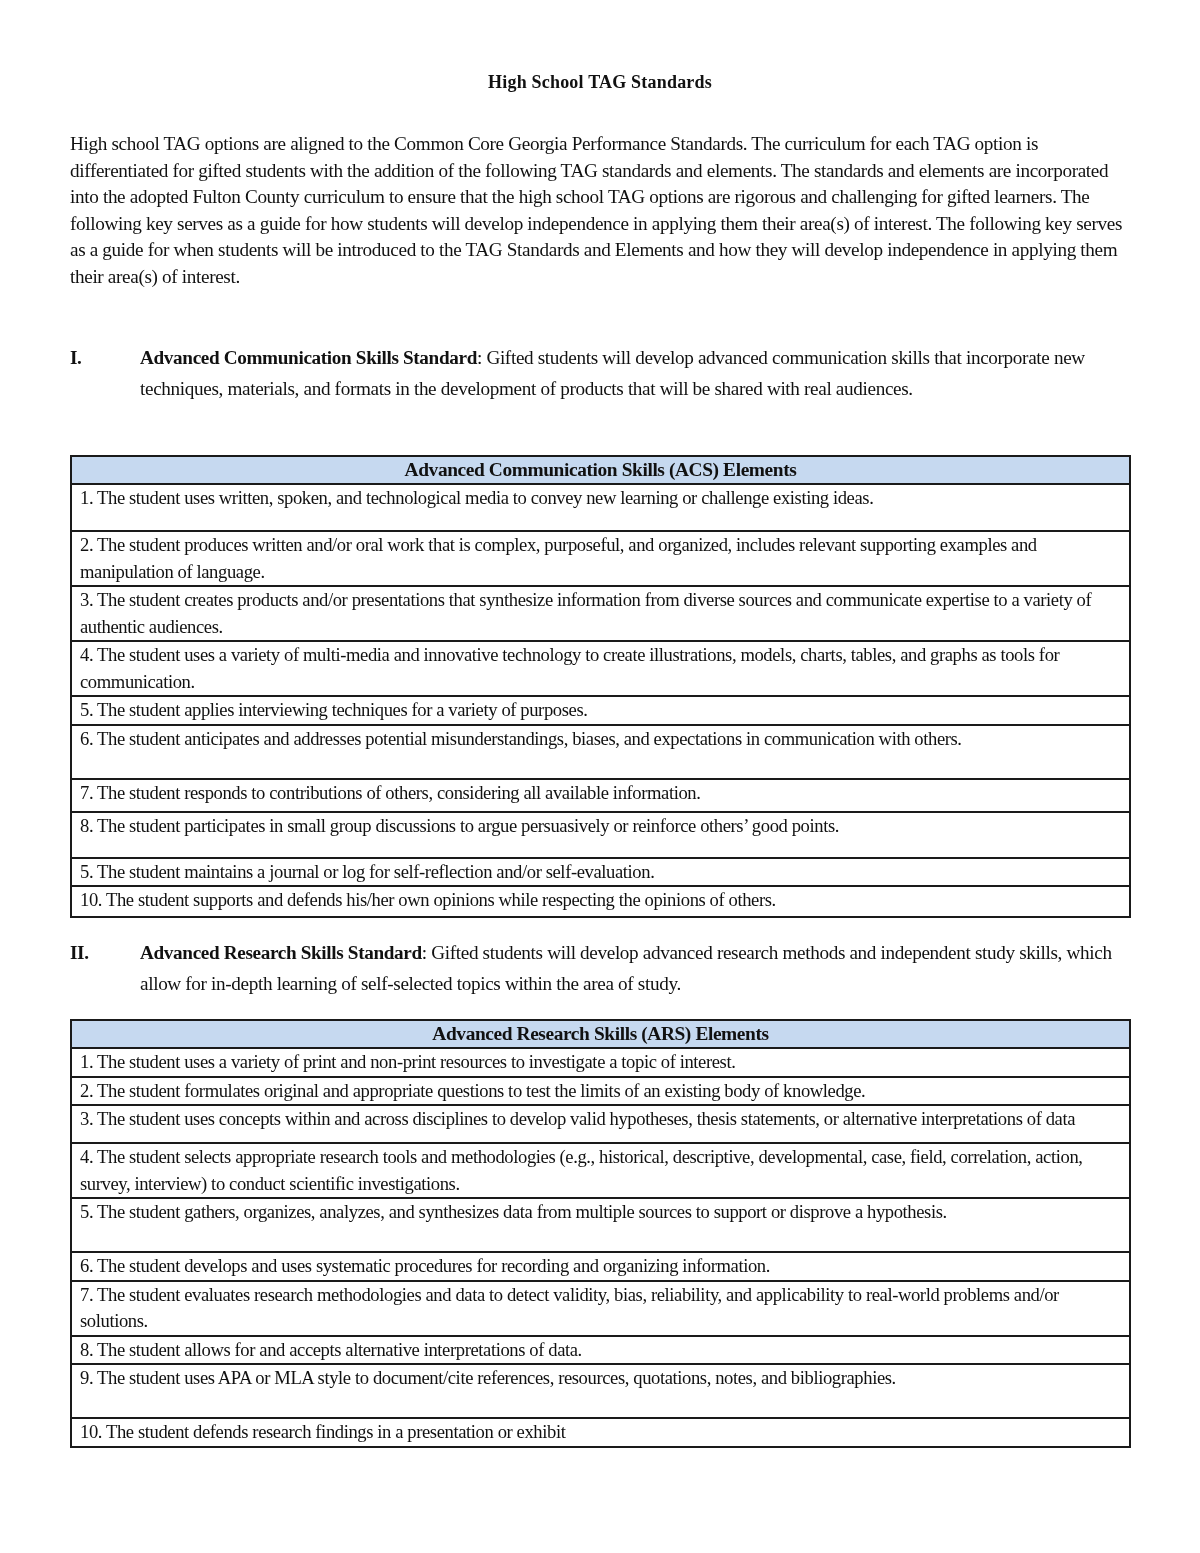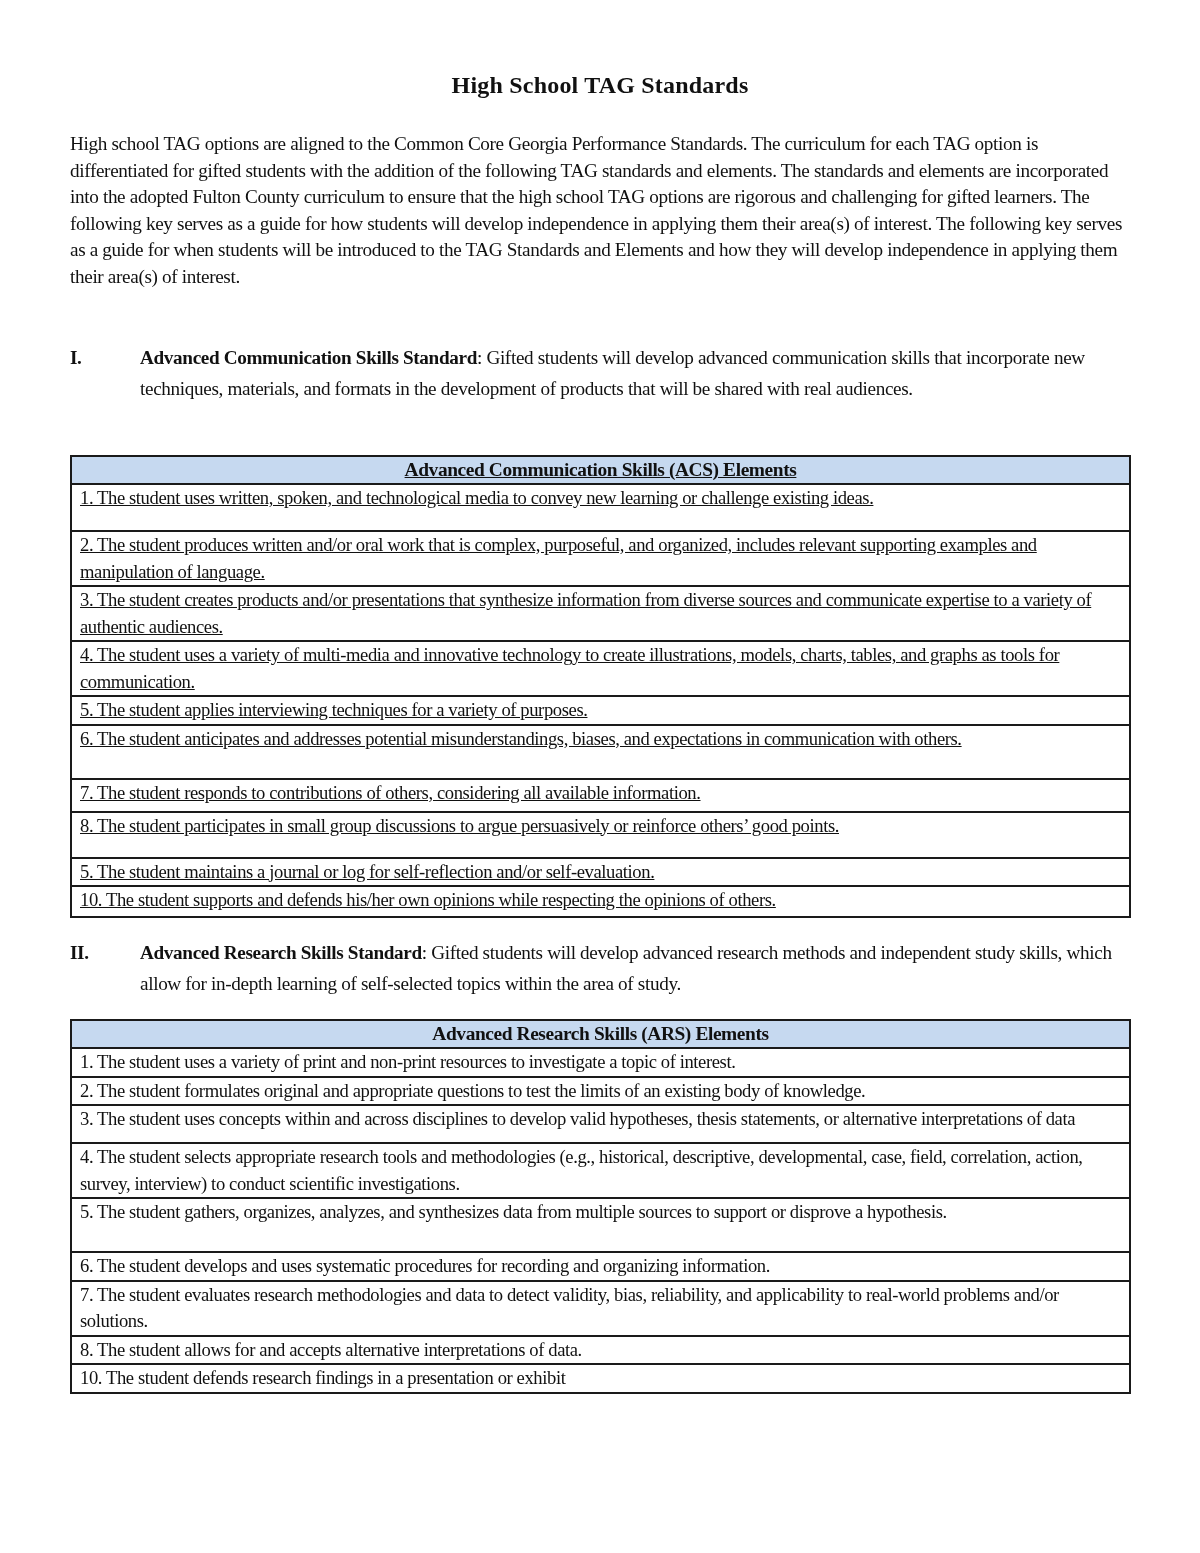--- a/index.html
+++ b/index.html
@@ -3,21 +3,21 @@
 <meta charset="utf-8">
 <style>
   html, body { margin: 0; padding: 0; background: #ffffff; }
   body {
     width: 1200px; height: 1553px; position: relative; overflow: hidden;
     font-family: "Liberation Serif", "DejaVu Serif", serif;
     color: #111;
   }
   .title {
     position: absolute; top: 72px; left: 0; width: 1200px;
-    text-align: center; font-weight: bold; font-size: 24px; letter-spacing: 0.2px;
+    text-align: center; font-weight: bold; font-size: 18px; letter-spacing: 0.2px;
   }
   .intro {
     position: absolute; top: 131px; left: 70px; width: 1065px;
     font-size: 19.2px; line-height: 26.6px; letter-spacing: -0.35px;
   }
   .standard {
     position: absolute; left: 70px; width: 1062px;
     font-size: 19.2px; line-height: 31px; letter-spacing: -0.35px;
   }
   .standard .num {
@@ -43,21 +43,21 @@
 
 <div class="title">High School TAG Standards</div>
 
 <div class="intro">High school TAG options are aligned to the Common Core Georgia Performance Standards.  The curriculum for each TAG option is differentiated for gifted students with the addition of the following TAG standards and elements.  The standards and elements are incorporated into the adopted Fulton County curriculum to ensure that the high school TAG options are rigorous and challenging for gifted learners.  The following key serves as a guide for how students will develop independence in applying them their area(s) of interest.  The following key serves as a guide for when students will be introduced to the TAG Standards and Elements and how they will develop independence in applying them their area(s) of interest.</div>
 
 <div class="standard" style="top:342px;">
   <span class="num">I.</span>
   <div class="body"><span class="name">Advanced Communication Skills Standard</span><span>: Gifted students will develop advanced communication skills that incorporate new techniques, materials, and formats in the development of products that will be shared with real audiences.</span></div>
 </div>
 
-<table class="el" style="top:455px;text-decoration:underline;">
+<table class="el" style="top:455px;">
   <thead>
     <tr>
         <th>Advanced Communication Skills (ACS) Elements</th>
       </tr>
   </thead>
   <tbody>
     <tr style="height:47px;">
         <td>1. The student uses written, spoken, and technological media to convey new learning or challenge existing ideas.</td>
       </tr>
     <tr style="height:54px;">
@@ -119,17 +119,20 @@
       </tr>
     <tr style="height:27px;border-radius:7px;">
         <td>6. The student develops and uses systematic procedures for recording and organizing information.</td>
       </tr>
     <tr style="height:54px;">
         <td>7. The student evaluates research methodologies and data to detect validity, bias, reliability, and applicability to real-world problems and/or solutions.</td>
       </tr>
     <tr style="height:27px;">
         <td>8. The student allows for and accepts alternative interpretations of data.</td>
       </tr>
+    <tr style="height:54px;">
+        <td>9. The student uses APA or MLA style to document/cite references, resources, quotations, notes, and bibliographies.</td>
+      </tr>
     <tr style="height:27px;">
         <td>10. The student defends research findings in a presentation or exhibit</td>
       </tr>
   </tbody>
 </table>
 
 </body></html>

